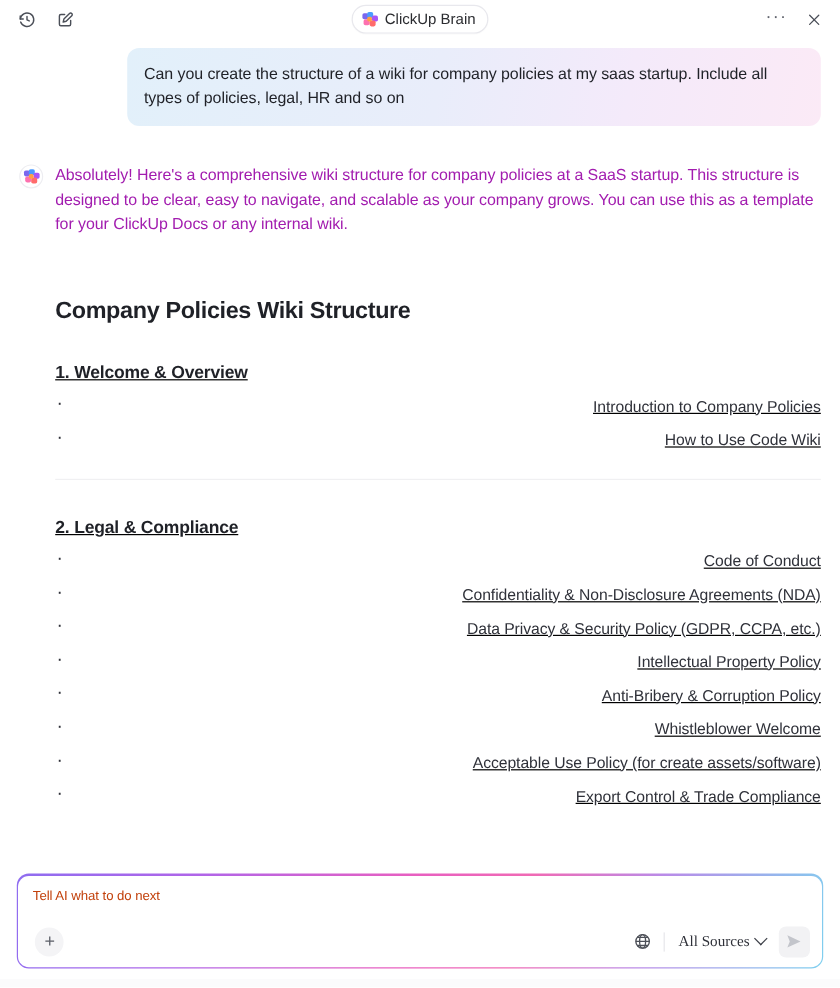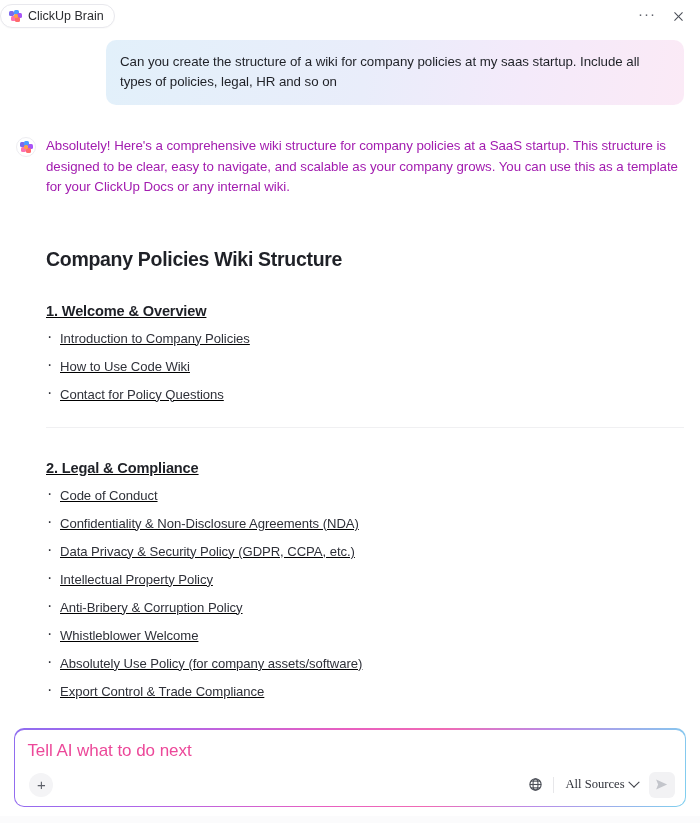--- a/index.html
+++ b/index.html
@@ -40,20 +40,21 @@
     width: 20px; height: 20px;
     display: flex; align-items: center; justify-content: center;
     color: #4b4f58;
     cursor: pointer;
     border-radius: 4px;
   }
   .header-center {
     position: absolute;
     left: 0; right: 0;
     display: flex;
+    justify-content: center;
     pointer-events: none;
   }
   .brain-chip {
     pointer-events: auto;
     display: inline-flex;
     align-items: center;
     gap: 6px;
     height: 24px;
     padding: 0 10px 0 8px;
     border: 1px solid #e8e8ed;
@@ -155,21 +156,21 @@
   }
 
   .section { margin-top: 0; text-decoration: underline; }
   .section-head {
     font-size: 14.6px;
     font-weight: bold;
     color: #1f2127;
     letter-spacing: -0.15px;
     margin-top: 32px;
   }
-  .bullets { list-style: none; margin-top: 6px; }
+  .bullets { list-style: none; margin-top: 6px; text-align: right; }
   .bullets li {
     position: relative;
     font-size: 13.1px;
     line-height: 18px;
     color: #2f3139;
     padding: 5px 0 5px 14px;
     letter-spacing: -0.05px;
   }
   .bullets li::before {
     content: "\00B7";
@@ -200,22 +201,22 @@
   }
   .composer-inner {
     background: #ffffff;
     border-radius: 9px;
     height: 76px;
     padding: 11px 10px 8px 12px;
     display: flex;
     flex-direction: column;
   }
   .composer-placeholder {
-    font-size: 17px;
-    color: #ec4899;
+    font-size: 11px;
+    color: #c2410c;
     letter-spacing: -0.05px;
     flex: 0 0 auto;
   }
   .composer-tools {
     margin-top: auto;
     display: flex;
     align-items: center;
   }
   .plus-btn {
     width: 24px; height: 24px;
@@ -347,35 +348,34 @@
       <div class="ai-body">
         <div class="ai-intro">Absolutely! Here's a comprehensive wiki structure for company policies at a SaaS startup. This structure is designed to be clear, easy to navigate, and scalable as your company grows. You can use this as a template for your ClickUp Docs or any internal wiki.</div>
 
         <div class="doc-title">Company Policies Wiki Structure</div>
 
         <div class="section">
           <div class="section-head">1. Welcome &amp; Overview</div>
           <ul class="bullets">
             <li>Introduction to Company Policies</li>
             <li>How to Use Code Wiki</li>
-            <li>Contact for Policy Questions</li>
           </ul>
           <div class="divider"></div>
         </div>
 
         <div class="section">
           <div class="section-head">2. Legal &amp; Compliance</div>
           <ul class="bullets">
             <li>Code of Conduct</li>
             <li>Confidentiality &amp; Non-Disclosure Agreements (NDA)</li>
             <li>Data Privacy &amp; Security Policy (GDPR, CCPA, etc.)</li>
             <li>Intellectual Property Policy</li>
             <li>Anti-Bribery &amp; Corruption Policy</li>
             <li>Whistleblower Welcome</li>
-            <li>Absolutely Use Policy (for company assets/software)</li>
+            <li>Acceptable Use Policy (for create assets/software)</li>
             <li>Export Control &amp; Trade Compliance</li>
           </ul>
 
         </div>
 
       </div>
     </div>
   </div>
 
   <div class="composer-wrap">

